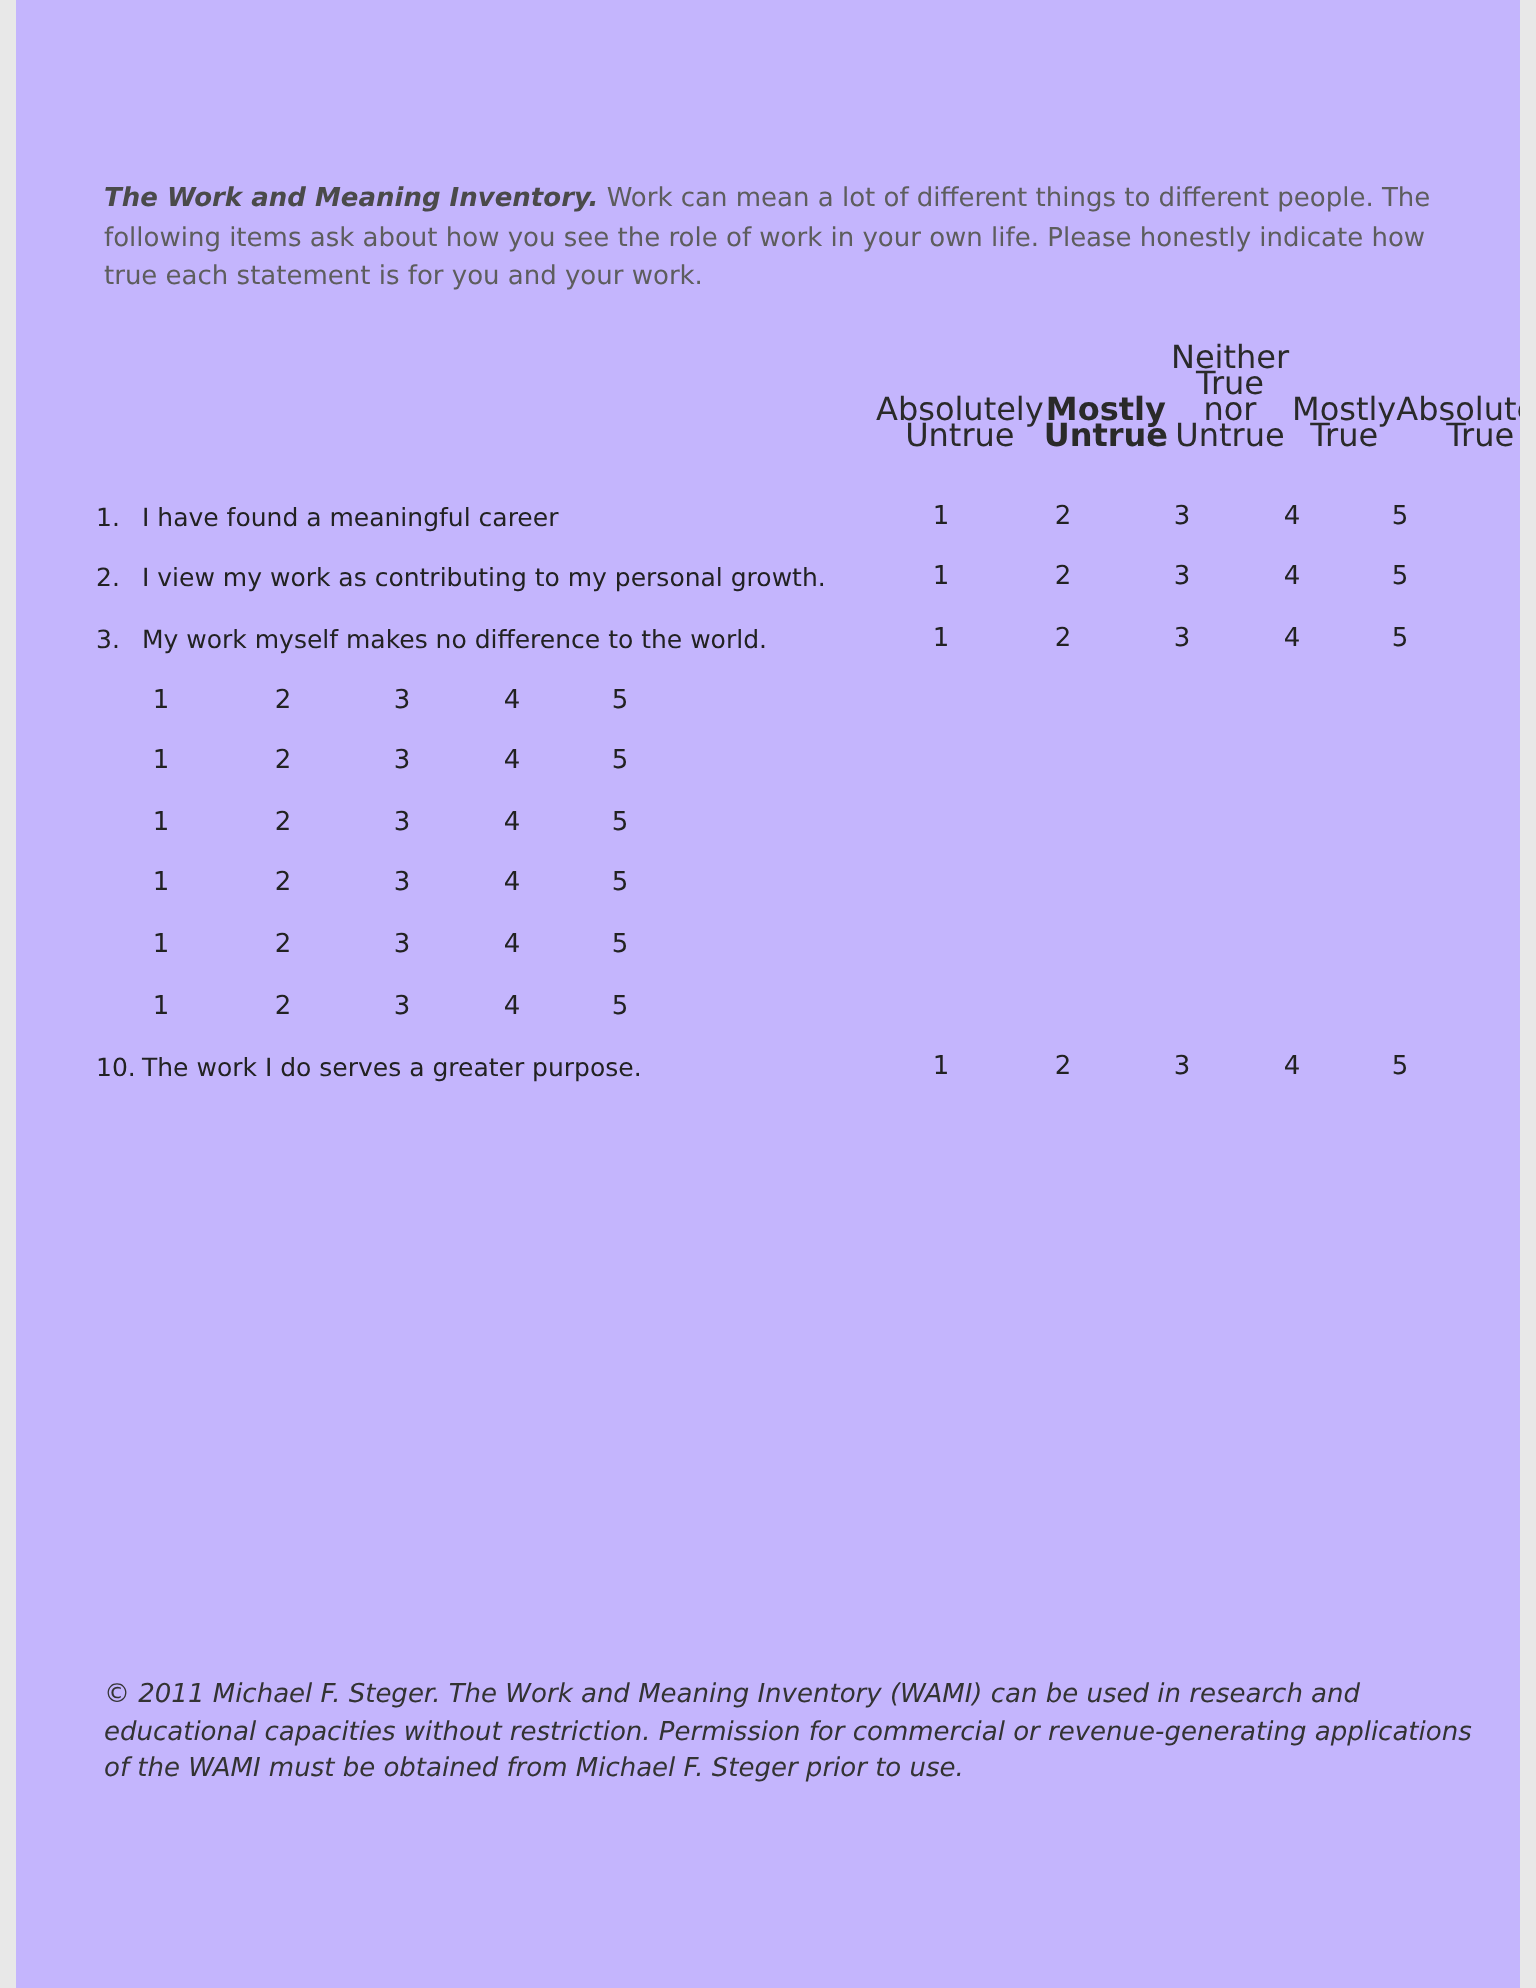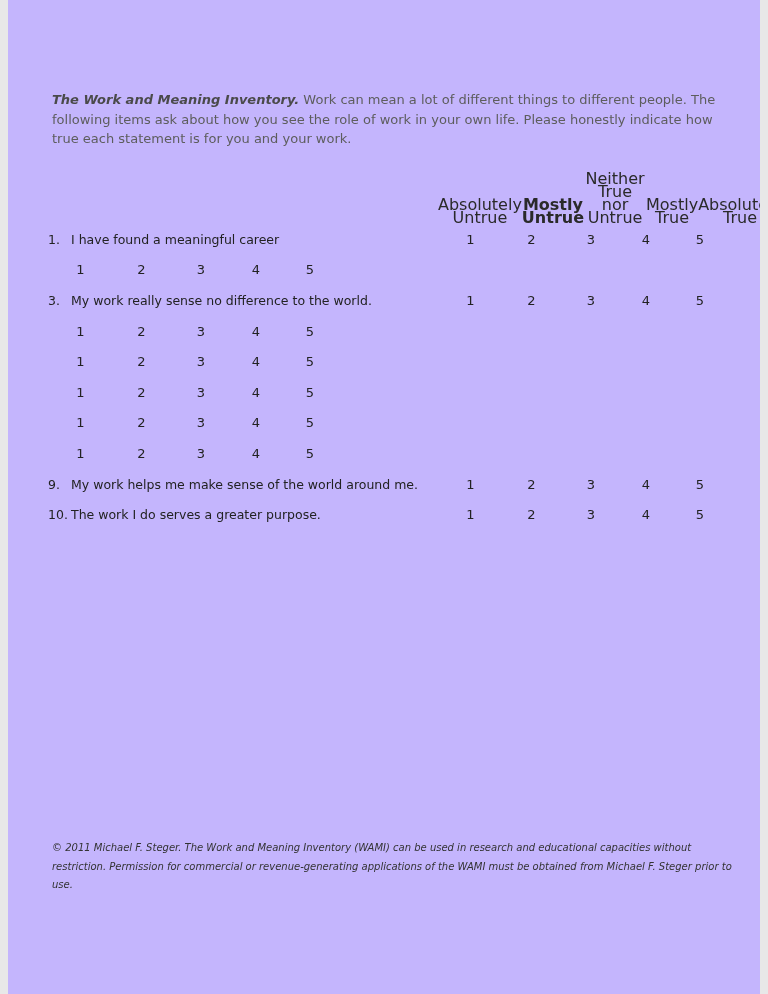--- a/index.html
+++ b/index.html
@@ -55,21 +55,21 @@
     line-height: 13px;
     color: #2a2a2a;
   }
   .hcell.bold { font-weight: bold; }
   .c1 { flex: 0 0 65px; }
   .c2 { flex: 0 0 57px; }
   .c3 { flex: 0 0 62px; }
   .c4 { flex: 0 0 48px; }
   .c5 { flex: 0 0 60px; }
 
-  .rows { }
+  .rows { margin-top: 19px; }
   .row {
     display: flex;
     align-items: center;
     height: 30.6px;
   }
   .row .stmt {
     flex: 0 0 390px;
     font-size: 12.5px;
     color: #222222;
     white-space: nowrap;
@@ -84,21 +84,21 @@
     color: #222222;
   }
 
   
   .footer {
     position: absolute;
     top: 839px;
     left: 44px;
     width: 684px;
     font-style: italic;
-    font-size: 10px;
+    font-size: 13px;
     line-height: 18.5px;
     color: #333333;
     margin: 0;
   }
 </style>
 </head>
 <body>
 
 <div class="page">
 
@@ -128,82 +128,82 @@
       <span class="num">1.</span><span>I have found a meaningful career</span>
     </div>
     <div class="cell c1">1</div>
     <div class="cell c2">2</div>
     <div class="cell c3">3</div>
     <div class="cell c4">4</div>
     <div class="cell c5">5</div>
   </div>
 
   <div class="row">
-    <div class="cell c1">1</div>
-    <div class="cell c2">2</div>
-    <div class="cell c3">3</div>
-    <div class="cell c4">4</div>
-    <div class="cell c5">5</div>
-  </div>
-
-  <div class="row">
-    <div class="stmt">
-      <span class="num">3.</span><span>My work really sense no difference to the world.</span>
-    </div>
-    <div class="cell c1">1</div>
-    <div class="cell c2">2</div>
-    <div class="cell c3">3</div>
-    <div class="cell c4">4</div>
-    <div class="cell c5">5</div>
-  </div>
-
-  <div class="row">
-    <div class="cell c1">1</div>
-    <div class="cell c2">2</div>
-    <div class="cell c3">3</div>
-    <div class="cell c4">4</div>
-    <div class="cell c5">5</div>
-  </div>
-
-  <div class="row">
-    <div class="cell c1">1</div>
-    <div class="cell c2">2</div>
-    <div class="cell c3">3</div>
-    <div class="cell c4">4</div>
-    <div class="cell c5">5</div>
-  </div>
-
-  <div class="row">
-    <div class="cell c1">1</div>
-    <div class="cell c2">2</div>
-    <div class="cell c3">3</div>
-    <div class="cell c4">4</div>
-    <div class="cell c5">5</div>
-  </div>
-
-  <div class="row">
-    <div class="cell c1">1</div>
-    <div class="cell c2">2</div>
-    <div class="cell c3">3</div>
-    <div class="cell c4">4</div>
-    <div class="cell c5">5</div>
-  </div>
-
-  <div class="row">
-    <div class="cell c1">1</div>
-    <div class="cell c2">2</div>
-    <div class="cell c3">3</div>
-    <div class="cell c4">4</div>
-    <div class="cell c5">5</div>
-  </div>
-
-  <div class="row">
-    <div class="stmt">
-      <span class="num">9.</span><span>My work helps me make sense of the world around me.</span>
-    </div>
+    <div class="stmt">
+      <span class="num">2.</span><span>I view my work as contributing to my personal growth.</span>
+    </div>
+    <div class="cell c1">1</div>
+    <div class="cell c2">2</div>
+    <div class="cell c3">3</div>
+    <div class="cell c4">4</div>
+    <div class="cell c5">5</div>
+  </div>
+
+  <div class="row">
+    <div class="stmt">
+      <span class="num">3.</span><span>My work myself makes no difference to the world.</span>
+    </div>
+    <div class="cell c1">1</div>
+    <div class="cell c2">2</div>
+    <div class="cell c3">3</div>
+    <div class="cell c4">4</div>
+    <div class="cell c5">5</div>
+  </div>
+
+  <div class="row">
+    <div class="cell c1">1</div>
+    <div class="cell c2">2</div>
+    <div class="cell c3">3</div>
+    <div class="cell c4">4</div>
+    <div class="cell c5">5</div>
+  </div>
+
+  <div class="row">
+    <div class="cell c1">1</div>
+    <div class="cell c2">2</div>
+    <div class="cell c3">3</div>
+    <div class="cell c4">4</div>
+    <div class="cell c5">5</div>
+  </div>
+
+  <div class="row">
+    <div class="cell c1">1</div>
+    <div class="cell c2">2</div>
+    <div class="cell c3">3</div>
+    <div class="cell c4">4</div>
+    <div class="cell c5">5</div>
+  </div>
+
+  <div class="row">
+    <div class="cell c1">1</div>
+    <div class="cell c2">2</div>
+    <div class="cell c3">3</div>
+    <div class="cell c4">4</div>
+    <div class="cell c5">5</div>
+  </div>
+
+  <div class="row">
+    <div class="cell c1">1</div>
+    <div class="cell c2">2</div>
+    <div class="cell c3">3</div>
+    <div class="cell c4">4</div>
+    <div class="cell c5">5</div>
+  </div>
+
+  <div class="row">
     <div class="cell c1">1</div>
     <div class="cell c2">2</div>
     <div class="cell c3">3</div>
     <div class="cell c4">4</div>
     <div class="cell c5">5</div>
   </div>
 
   <div class="row">
     <div class="stmt">
       <span class="num">10.</span><span>The work I do serves a greater purpose.</span>

